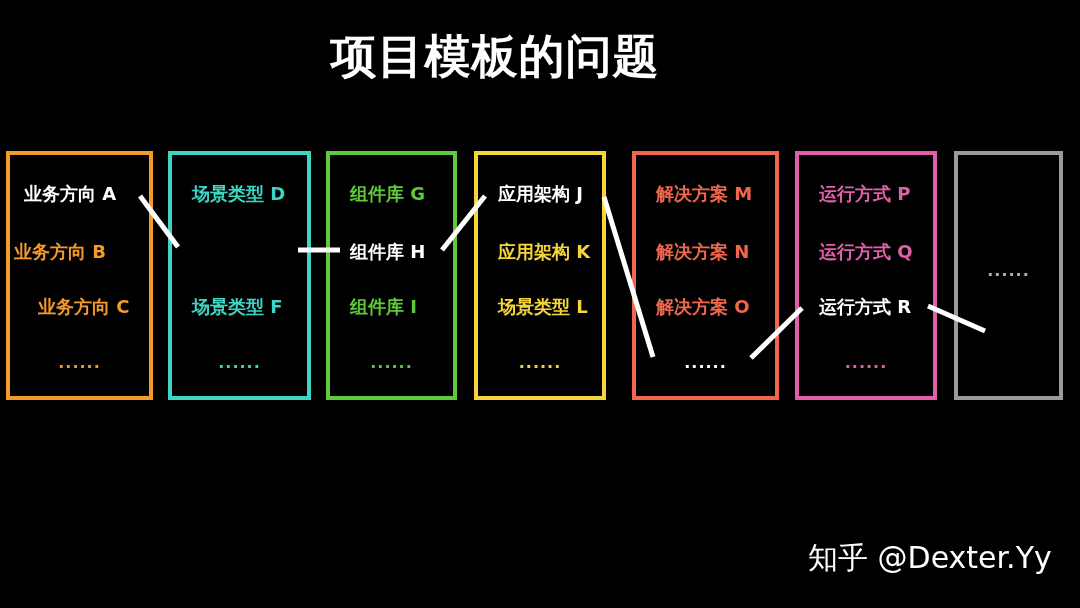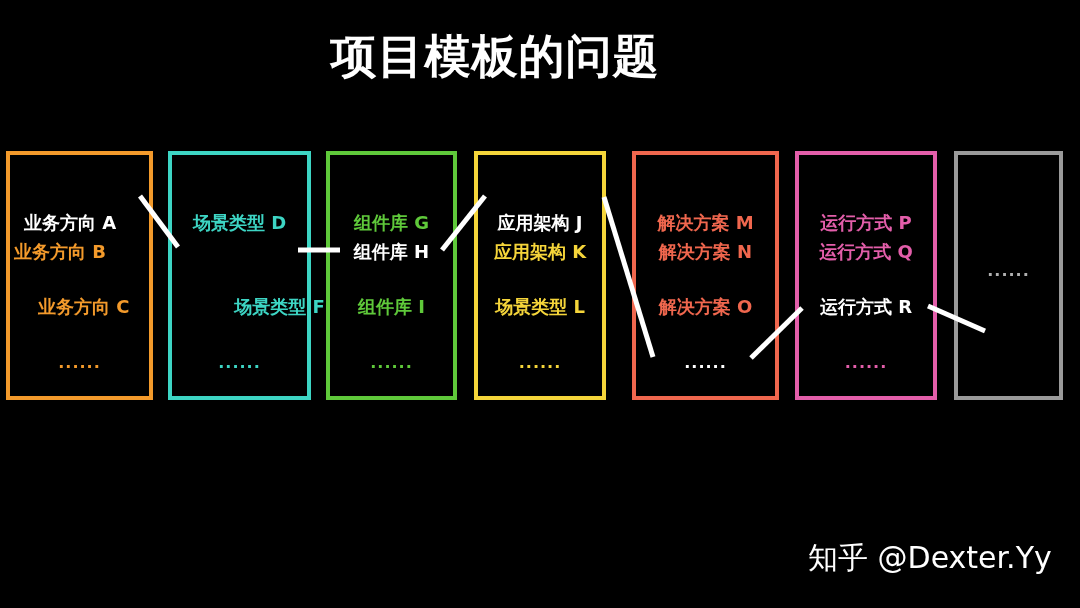--- a/index.html
+++ b/index.html
@@ -10,24 +10,24 @@
     }
     .title {
       position: absolute; left: 0; top: 26px; width: 990px; text-align: center;
       color: #fff; font-size: 46px; font-weight: bold; letter-spacing: 1px;
     }
     .box {
       position: absolute; top: 151px; height: 249px; box-sizing: border-box;
       border: 4px solid #888;
     }
     .item {
-      position: absolute; left: 0; width: 100%; text-align: center;
-      font-size: 18px; font-weight: bold; white-space: nowrap;
+      position: absolute; left: 0; width: 100%; 
+      font-size: 18px; font-weight: bold; white-space: nowrap; padding-left: 20px;
     }
-    .item.r1 { top: 27px; margin-top: 29px; }
+    .item.r1 { top: 27px; }
     .item.r2 { top: 85px; }
     .item.r3 { top: 140px; }
     .dots {
       position: absolute; left: 0; width: 100%; top: 198px; text-align: center;
       font-size: 16px; font-weight: bold; letter-spacing: 1px;
     }
     .hl { color: #fff !important; }
     svg.lines { position: absolute; left: 0; top: 0; }
     .watermark {
       position: absolute; left: 808px; top: 538px; color: #fff; font-size: 30px;
@@ -41,21 +41,21 @@
 
 <div class="box" style="left:6px; width:147px; border-color:#f39a2b;">
   <div class="item r1 hl" style="color:#f39a2b; text-align:left; padding-left:14px; box-sizing:border-box;">业务方向 A</div>
   <div class="item r2" style="color:#f39a2b; text-align:left; padding-left:4px; box-sizing:border-box;">业务方向 B</div>
   <div class="item r3" style="color:#f39a2b; text-align:left; padding-left:28px; box-sizing:border-box;">业务方向 C</div>
   <div class="dots" style="color:#f39a2b;">......</div>
 </div>
 
 <div class="box" style="left:168px; width:143px; border-color:#3dd5c4;">
   <div class="item r1" style="color:#3dd5c4;">场景类型 D</div>
-  <div class="item r3" style="color:#3dd5c4;margin-left:40px;">场景类型 F</div>
+  <div class="item r3" style="color:#3dd5c4;">场景类型 F</div>
   <div class="dots" style="color:#3dd5c4;">......</div>
 </div>
 
 <div class="box" style="left:326px; width:131px; border-color:#5fc93a;">
   <div class="item r1" style="color:#5fc93a;">组件库 G</div>
   <div class="item r2 hl" style="color:#5fc93a;">组件库 H</div>
   <div class="item r3" style="color:#5fc93a;">组件库 I</div>
   <div class="dots" style="color:#5fc93a;">......</div>
 </div>
 

